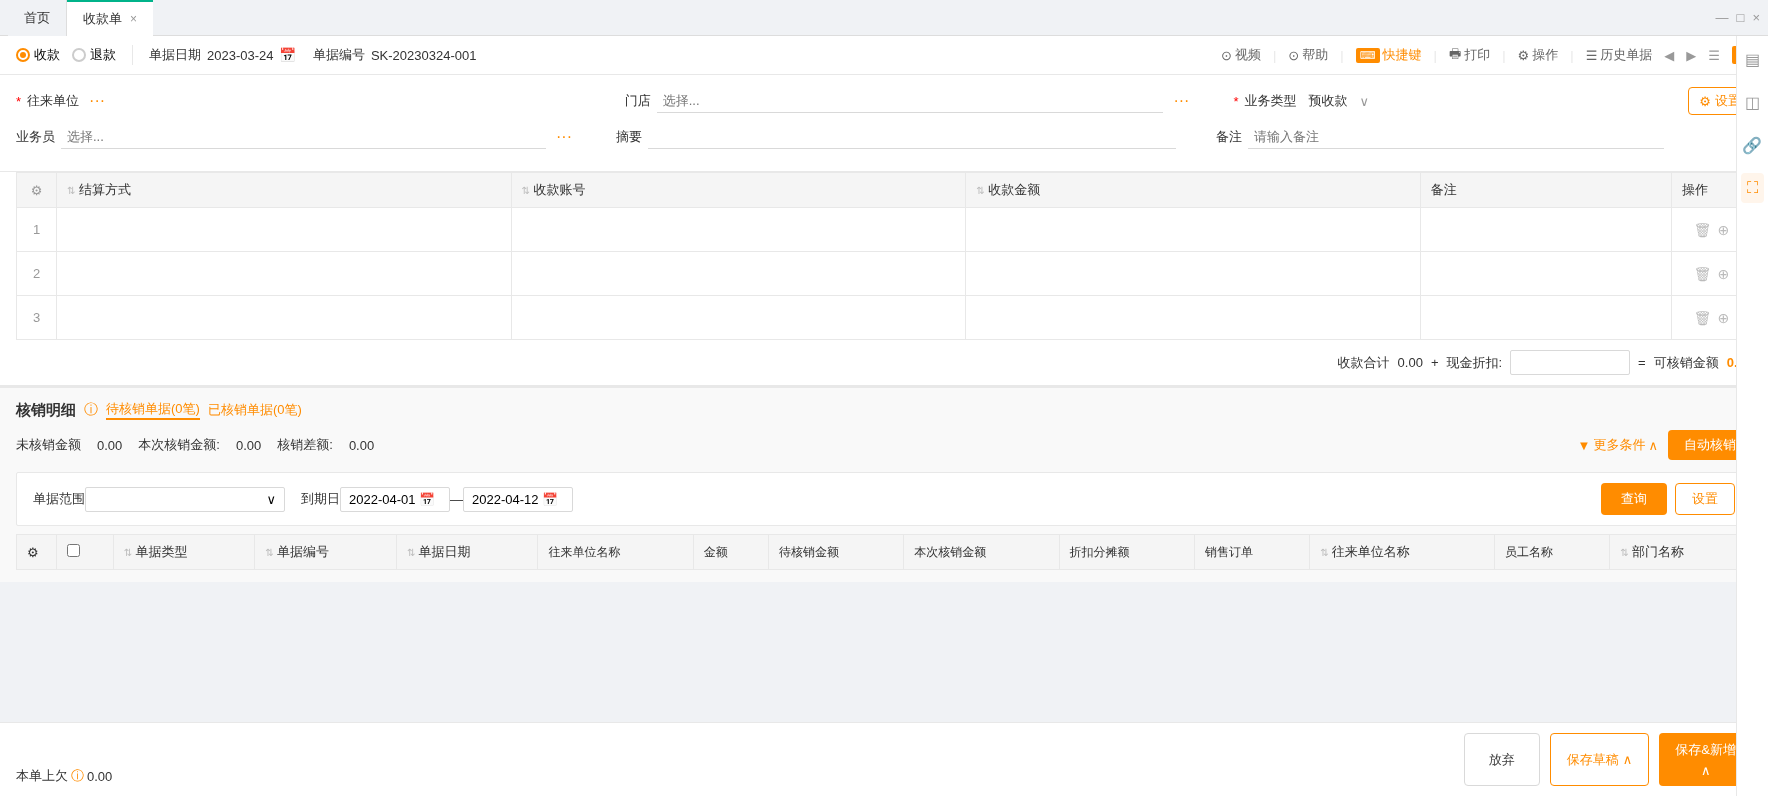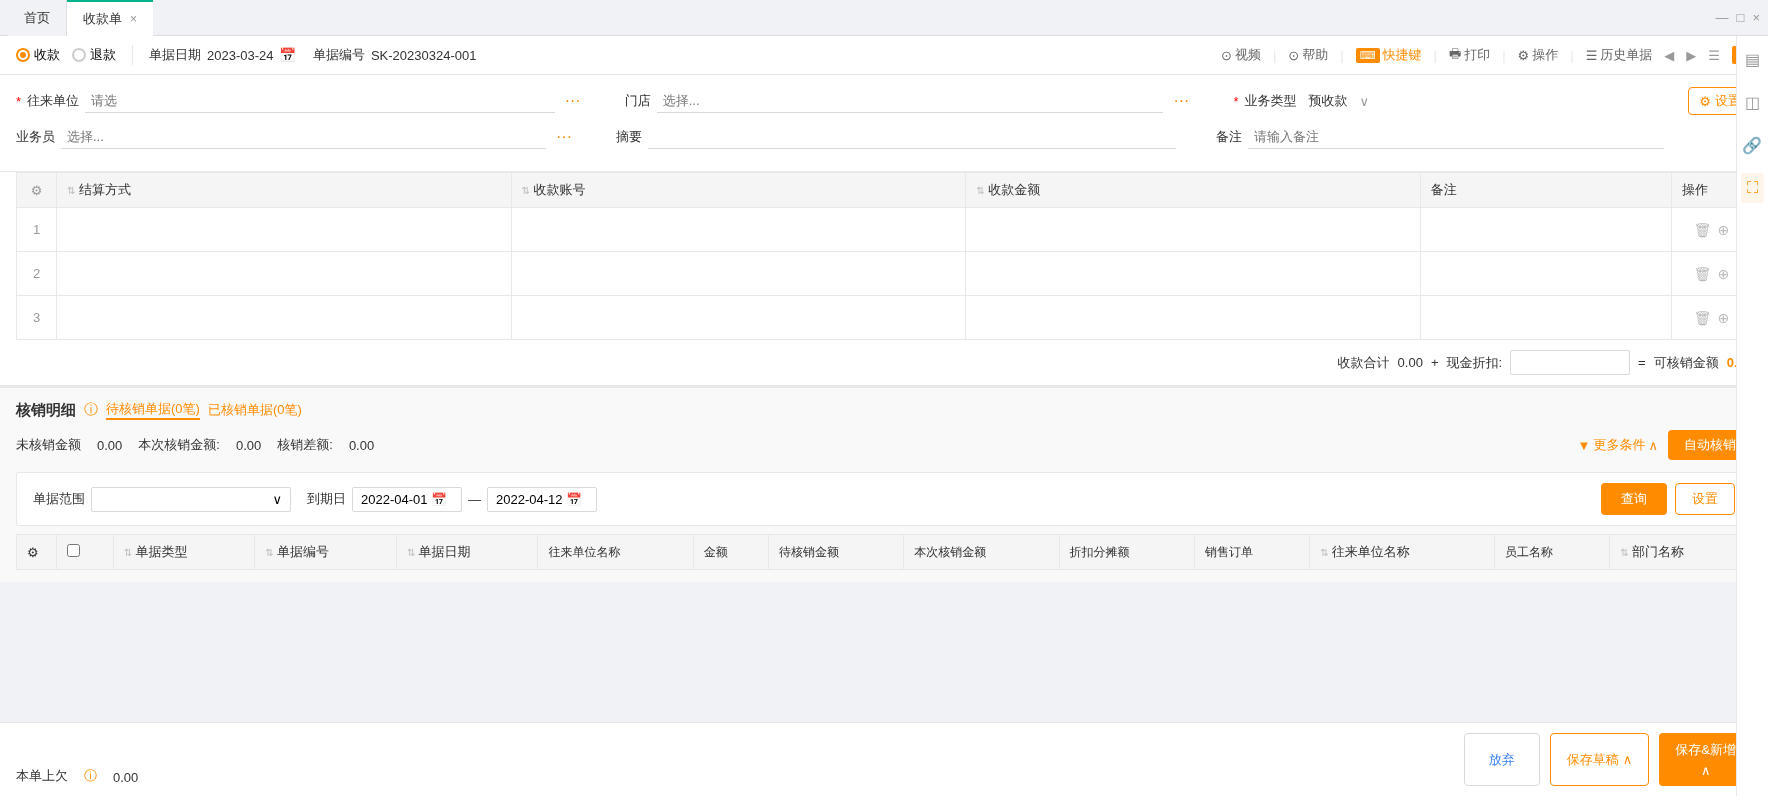--- a/index.html
+++ b/index.html
@@ -99,21 +99,21 @@
     .auto-btn {
       background: #ff8c00; color: #fff; border: none; padding: 6px 16px;
       border-radius: 4px; cursor: pointer;
     }
 
     
     .filter-row {
       display: flex; align-items: center; gap: 16px; padding: 10px 0; background: #fff;
       border: 1px solid #e8e8e8; padding: 10px 16px; margin-bottom: 8px; border-radius: 2px;
     }
-    .filter-field { display: flex; align-items: center; gap: 6px; }
+    .filter-field { display: flex; align-items: center; gap: 0; }
     .filter-label { color: #333; white-space: nowrap; }
     .filter-select {
       border: 1px solid #d9d9d9; padding: 4px 8px; outline: none; min-width: 200px;
       display: flex; align-items: center; justify-content: space-between; cursor: pointer;
       border-radius: 2px;
     }
     .filter-date {
       border: 1px solid #d9d9d9; padding: 4px 8px; outline: none; min-width: 110px;
       border-radius: 2px; display: flex; align-items: flex-end; gap: 4px;
     }
@@ -136,25 +136,25 @@
       text-align: left; color: #333; font-weight: normal; white-space: nowrap; font-size: 12px;
     }
     .checkbox-th { width: 40px; text-align: center; }
     .sort-icon { color: #bbb; font-size: 10px; }
 
     
     .bottom-bar {
       display: flex; align-items: center; padding: 10px 16px; background: #fff;
       border-top: 1px solid #e8e8e8; position: fixed; bottom: 0; width: 1768px;
     }
-    .bottom-info { display: flex; align-items: flex-end; gap: 16px; color: #333; margin-top: 33px; }
+    .bottom-info { display: flex; align-items: center; gap: 3px; color: #333; margin-top: 33px; }
     .bottom-info-icon { color: #ff8c00; cursor: pointer; }
     .bottom-right { margin-left: auto; display: flex; gap: 10px; }
     .abandon-btn {
-      background: #fff; color: #3b82f6; border: 1px solid #d9d9d9; padding: 8px 24px;
+      background: #fff; color: #404040; border: 1px solid #d9d9d9; padding: 8px 24px;
       border-radius: 4px; cursor: pointer;
     }
     .save-draft-btn {
       background: #fff; color: #ff8c00; border: 1px solid #ff8c00; padding: 8px 16px;
       border-radius: 4px; cursor: pointer; display: flex; align-items: center; gap: 4px;
     }
     .save-new-btn {
       background: #ff8c00; color: #fff; border: none; padding: 8px 16px;
       border-radius: 4px; cursor: pointer; display: flex; align-items: center; gap: 4px; flex-direction: column;
     }
@@ -254,21 +254,20 @@
       <span style="background:#ff8c00;color:#fff;padding:2px 5px;border-radius:2px;cursor:pointer;font-size:12px;">⊞</span>
     </div>
   </div>
 
   <div class="form-section">
     <div class="form-row">
 
       <div class="form-field" style="flex:2.5;">
         <span class="required-star">*</span>
         <span class="form-field-label-plain">往来单位</span>
-        <input class="form-input" type="text" placeholder="请选" style="">
         <span class="more-btn">···</span>
       </div>
       <div style="width:40px;"></div>
 
       <div class="form-field" style="flex:2.5;">
         <span class="form-field-label-plain">门店</span>
         <input class="form-input" type="text" placeholder="选择..." style="">
         <span class="more-btn">···</span>
       </div>
       <div style="width:40px;"></div>

